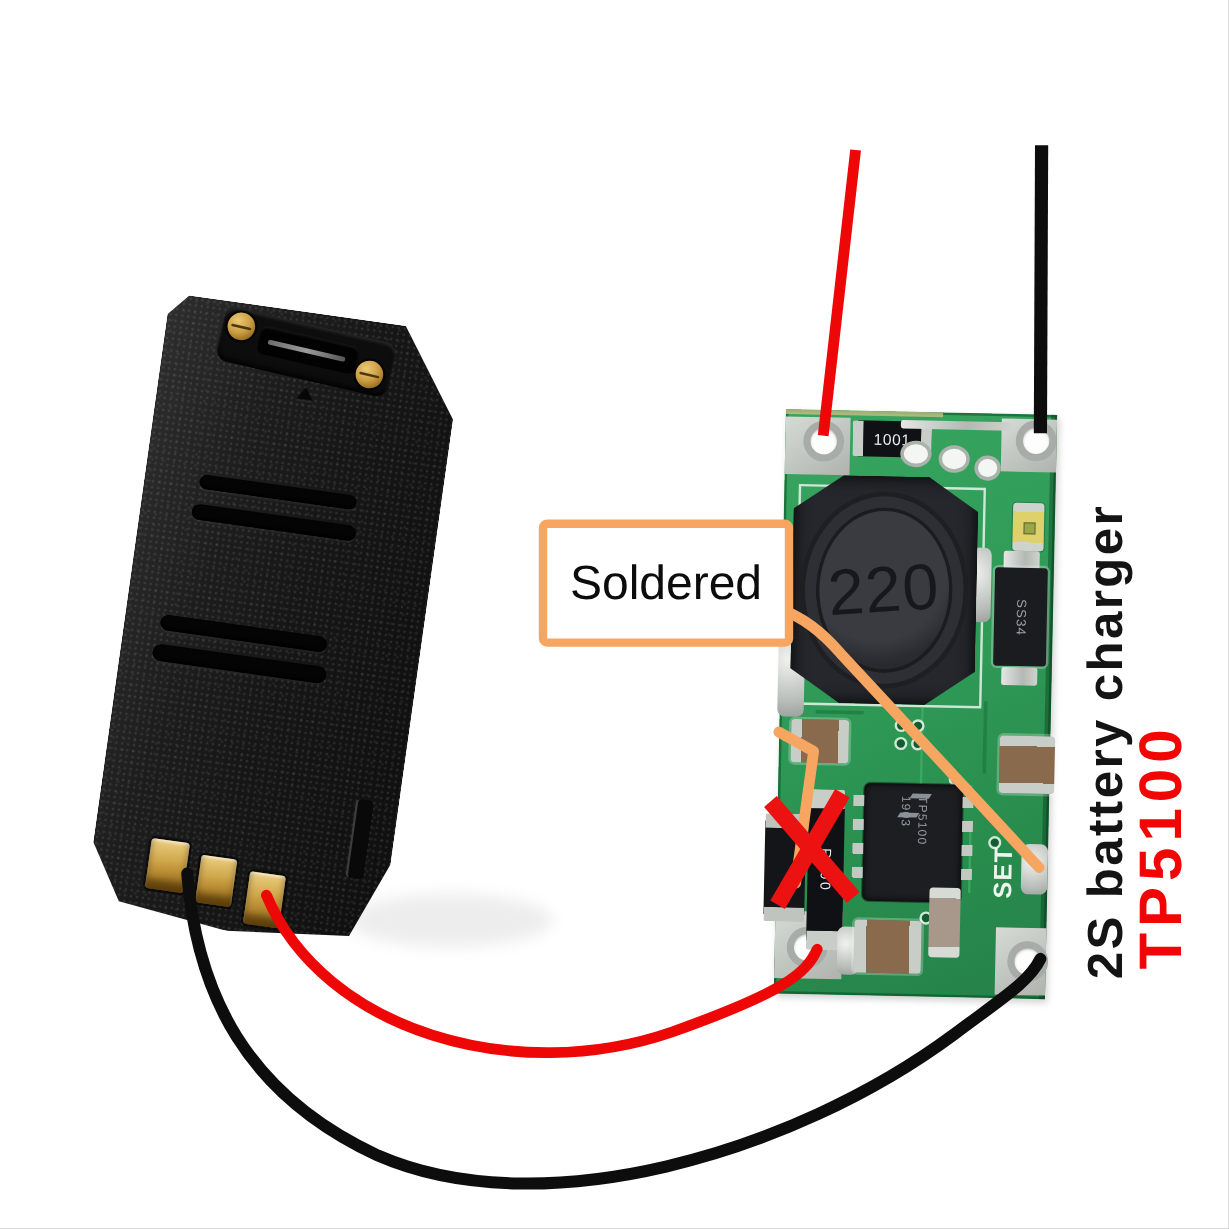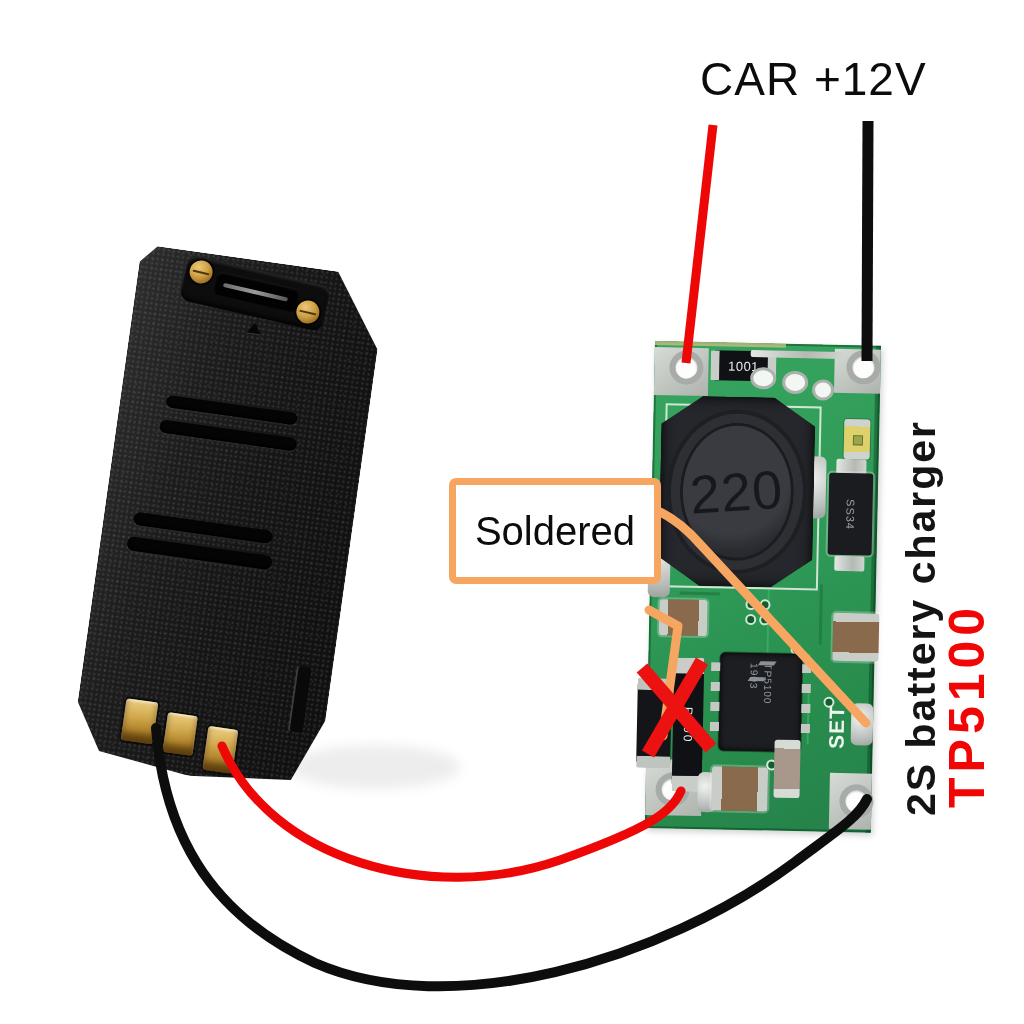--- a/index.html
+++ b/index.html
@@ -209,20 +209,19 @@
     <path class="wire-red" stroke-width="9" stroke-linecap="round" d="M222,746 C270,860 430,905 560,860 C650,828 672,812 681,791"></path>
     <path class="wire-black" stroke-width="10" stroke-linecap="round" d="M156,728 C164,828 205,912 315,963 C450,1022 660,962 795,862 C835,832 858,818 867,799"></path>
     <path class="lead-orange" stroke-width="9" d="M646,506 C670,514 686,528 700,544 L866,723"></path>
     <path class="lead-orange" stroke-width="9" d="M649,610 L678,626 L663,736"></path>
     <g>
       <path class="cross" stroke-width="14" d="M642,668 L711,748"></path>
       <path class="cross" stroke-width="14" d="M702,661 L648,754"></path>
     </g>
   </svg>
 
-  <div class="abs car-label">CAR +12V</div>
-  <div class="abs note-box" style="left:449px;top:478px;width:198px;height:92px;">
+  <div class="abs note-box" style="left:449px;top:433px;width:198px;height:92px;">
     <span>Soldered</span>
   </div>
   <div class="abs vtext charger-title">2S battery charger</div>
   <div class="abs vtext chip-title">TP5100</div>
 
 </div>
 
 </body></html>

